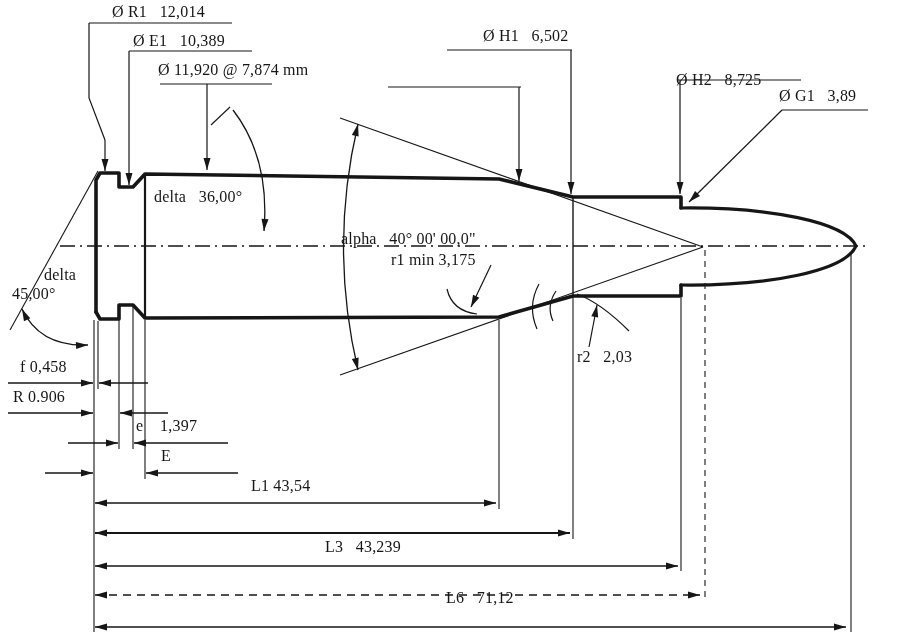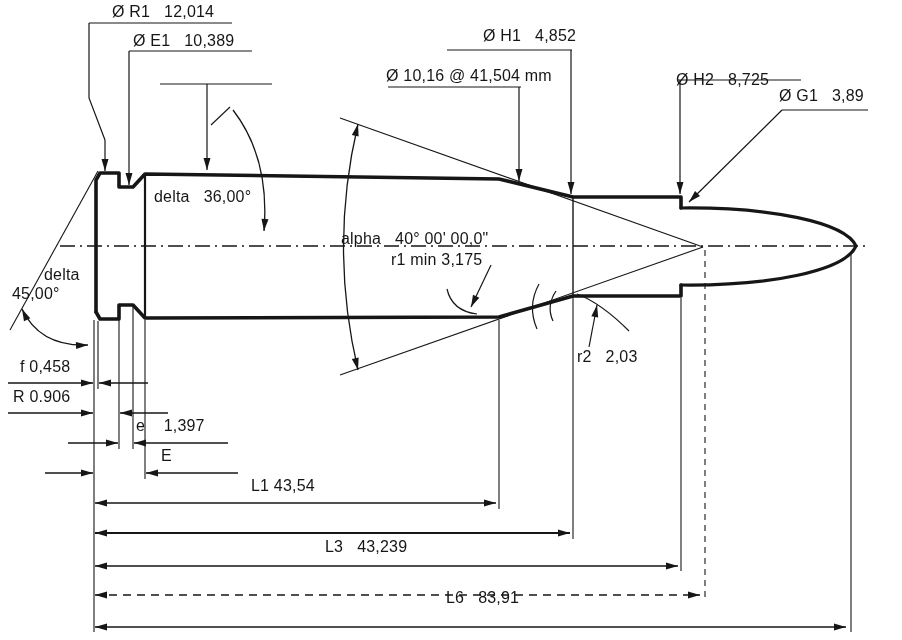--- a/index.html
+++ b/index.html
@@ -1,20 +1,20 @@
 <!DOCTYPE html>
 <html><head>
 <meta charset="utf-8">
 <style>
   html,body{margin:0;padding:0;background:#ffffff;}
   #stage{
     position:relative;
     width:868px;height:640px;
     background:#ffffff;
-    font-family:Liberation Sans, sans-serif;
+    font-family:Liberation Serif, serif;
     overflow:hidden;
     text-align:center;
   }
   #stage svg{position:absolute;left:0;top:0;}
   .lbl{
     position:absolute;
     color:#161616;
     font-size:16px;
     line-height:1.05;
     white-space:pre;
@@ -121,34 +121,34 @@
       <path d="M681,208 C770,207 845,222 856,246 C845,271 770,286 681,285" stroke-width="3.2"></path>
 
       <path d="M145,174 L145,318" stroke-width="2.2"></path>
 
       <path d="M573,197 L573,296" stroke-width="1.4"></path>
     </g>
   </svg>
 
   <div class="lbl" style="left:112px;top:4px">Ø R1   12,014</div>
   <div class="lbl" style="left:133px;top:33px">Ø E1   10,389</div>
-  <div class="lbl" style="left:386px;top:68px">Ø 10,16 @ 41,504 mm</div>
-  <div class="lbl" style="left:483px;top:28px">Ø H1   4,852</div>
+  <div class="lbl" style="left:158px;top:62px">Ø 11,920 @ 7,874 mm</div>
+  <div class="lbl" style="left:483px;top:28px">Ø H1   6,502</div>
   <div class="lbl" style="left:676px;top:72px">Ø H2   8,725</div>
   <div class="lbl" style="left:779px;top:88px">Ø G1   3,89</div>
 
   <div class="lbl" style="left:154px;top:189px">delta   36,00°</div>
   <div class="lbl" style="left:341px;top:231px">alpha   40° 00' 00,0"</div>
   <div class="lbl" style="left:391px;top:252px">r1 min 3,175</div>
   <div class="lbl" style="left:44px;top:267px">delta</div>
   <div class="lbl" style="left:12px;top:286px">45,00°</div>
   <div class="lbl" style="left:577px;top:349px">r2   2,03</div>
 
   <div class="lbl" style="left:20px;top:359px">f 0,458</div>
   <div class="lbl" style="left:13px;top:389px">R 0.906</div>
   <div class="lbl" style="left:136px;top:418px">e    1,397</div>
   <div class="lbl" style="left:161px;top:448px">E</div>
 
   <div class="lbl" style="left:251px;top:478px">L1 43,54</div>
   <div class="lbl" style="left:325px;top:539px">L3   43,239</div>
-  <div class="lbl" style="left:446px;top:590px">L6   83,91</div>
+  <div class="lbl" style="left:446px;top:590px">L6   71,12</div>
 
 </div>
 
 </body></html>

